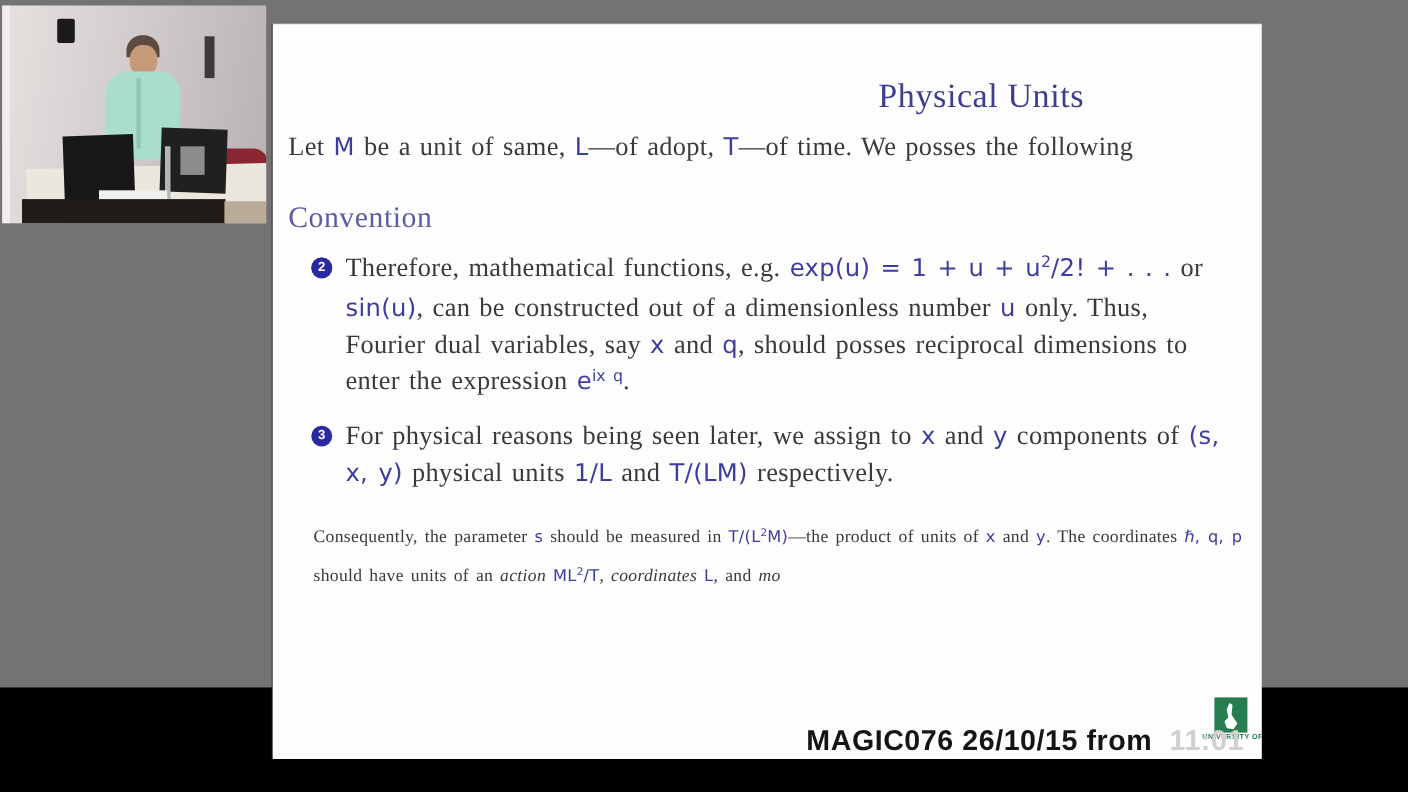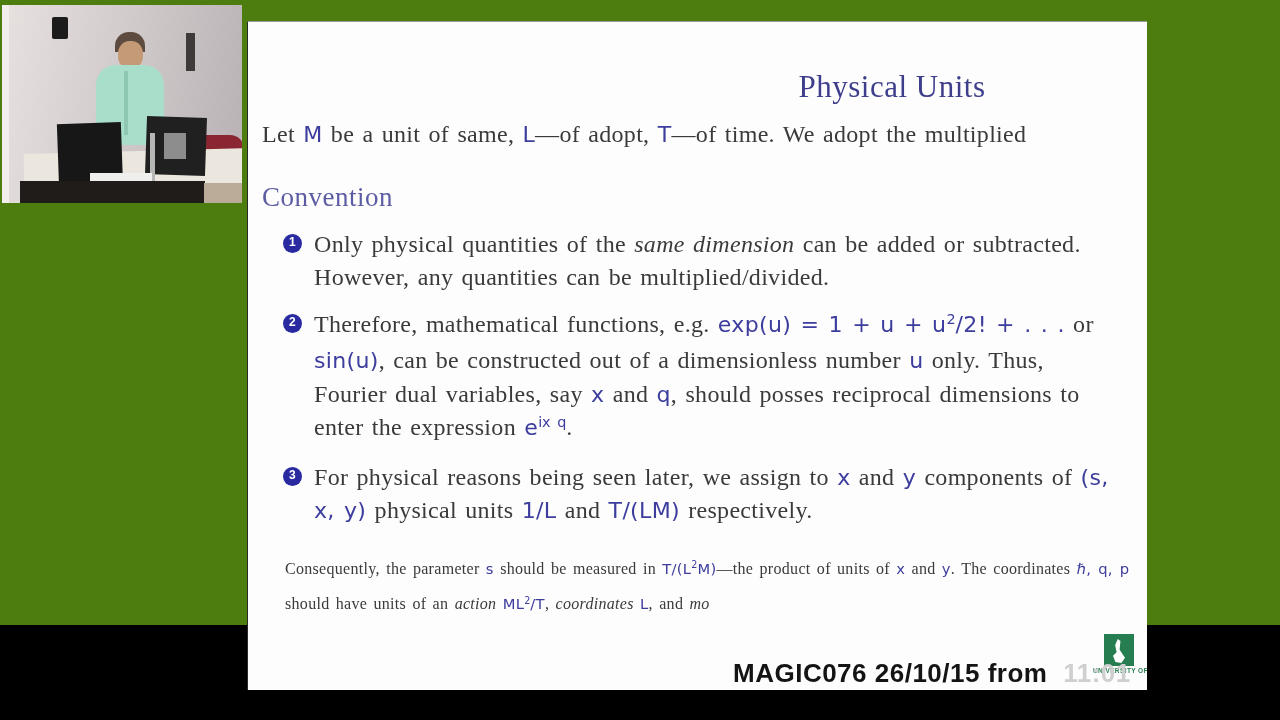--- a/index.html
+++ b/index.html
@@ -1,21 +1,21 @@
 <!DOCTYPE html>
 <html style="--math: #3d3d9e; --title: #3e3e8c; --subtitle: #8484b2; --conv: #5c5ca4; --body: #3a3a3a; --badge: #2a2aa0; --green: #267d50; --wm-dark: #141414; --wm-light: #cfcfcf;"><head>
 <meta charset="utf-8">
 <style>
   :root{
     --math:#3d3d9e; --title:#3e3e8c; --subtitle:#8484b2; --conv:#5c5ca4;
     --body:#3a3a3a; --badge:#2a2aa0; --green:#267d50; --wm-dark:#141414; --wm-light:#cfcfcf;
   }
   *{margin:0;padding:0;box-sizing:border-box;}
   html,body{width:1280px;height:720px;background:#000;overflow:hidden;}
-  .stage{position:relative;width:1280px;height:625px;background:#4d7c0f;
+  .stage{position:relative;width:1280px;height:625px;background:#737373;
          font-family:"Liberation Serif",serif;}
 
   
   .webcam{position:absolute;left:2px;top:5px;width:240px;height:198px;overflow:hidden;
           background:linear-gradient(100deg,#e7e1e0 0%,#d3cccd 45%,#b7b1b3 100%);}
   .wall-strip{position:absolute;left:0;top:0;width:7px;height:100%;background:#f2eeed;}
   .ceiling-camera{position:absolute;left:50px;top:12px;width:16px;height:22px;background:#1b1b1b;border-radius:2px;}
   .wall-box{position:absolute;left:184px;top:28px;width:9px;height:38px;background:#3d3a38;}
   .switch{position:absolute;left:30px;top:150px;width:15px;height:22px;background:#dcd7d4;box-shadow:inset 0 0 2px #9a9492;}
   .hair{position:absolute;left:113px;top:27px;width:30px;height:20px;background:#5c4b3e;border-radius:14px 14px 0 0;}
@@ -93,28 +93,27 @@
     <div class="clutter-white"></div>
     <div class="clutter"></div>
     <div class="floor"></div>
   </div>
 
   <div class="slide">
     <div class="title-block">
       <div class="slide-title">Physical Units</div>
     </div>
 
-    <p class="intro"><span class="sg-b">Let </span><span class="sg-m">M</span><span class="sg-b"> be a unit of same, </span><span class="sg-m">L</span><span class="sg-b">—of adopt, </span><span class="sg-m">T</span><span class="sg-b">—of time. We adopt the multiplied</span></p>
+    <p class="intro"><span class="sg-b">Let </span><span class="sg-m">M</span><span class="sg-b"> be a unit of same, </span><span class="sg-m">L</span><span class="sg-b">—of adopt, </span><span class="sg-m">T</span><span class="sg-b">—of time. We posses the following</span></p>
 
     <div class="convention">Convention</div>
 
     <div class="items">
       <div class="item">
         <span class="badge">1</span>
-        <span><span class="sg-b">Only physical quantities of the </span><span class="sg-i">same dimension</span><span class="sg-b"> can be added or subtracted. However, any quantities can be multiplied/divided.</span></span>
       </div>
       <div class="item">
         <span class="badge">2</span>
         <span><span class="sg-b">Therefore, mathematical functions, e.g. </span><span class="sg-m">exp(u) = 1 + u + u</span><span class="sg-ms">2</span><span class="sg-m">/2! + . . .</span><span class="sg-b"> or </span><span class="sg-m">sin(u)</span><span class="sg-b">, can be constructed out of a dimensionless number </span><span class="sg-m">u</span><span class="sg-b"> only. Thus, Fourier dual variables, say </span><span class="sg-m">x</span><span class="sg-b"> and </span><span class="sg-m">q</span><span class="sg-b">, should posses reciprocal dimensions to enter the expression </span><span class="sg-m">e</span><span class="sg-ms">ix q</span><span class="sg-b">.</span></span>
       </div>
       <div class="item">
         <span class="badge">3</span>
         <span><span class="sg-b">For physical reasons being seen later, we assign to </span><span class="sg-m">x</span><span class="sg-b"> and </span><span class="sg-m">y</span><span class="sg-b"> components of </span><span class="sg-m">(s, x, y)</span><span class="sg-b"> physical units </span><span class="sg-m">1/L</span><span class="sg-b"> and </span><span class="sg-m">T/(LM)</span><span class="sg-b"> respectively.</span></span>
       </div>
     </div>

